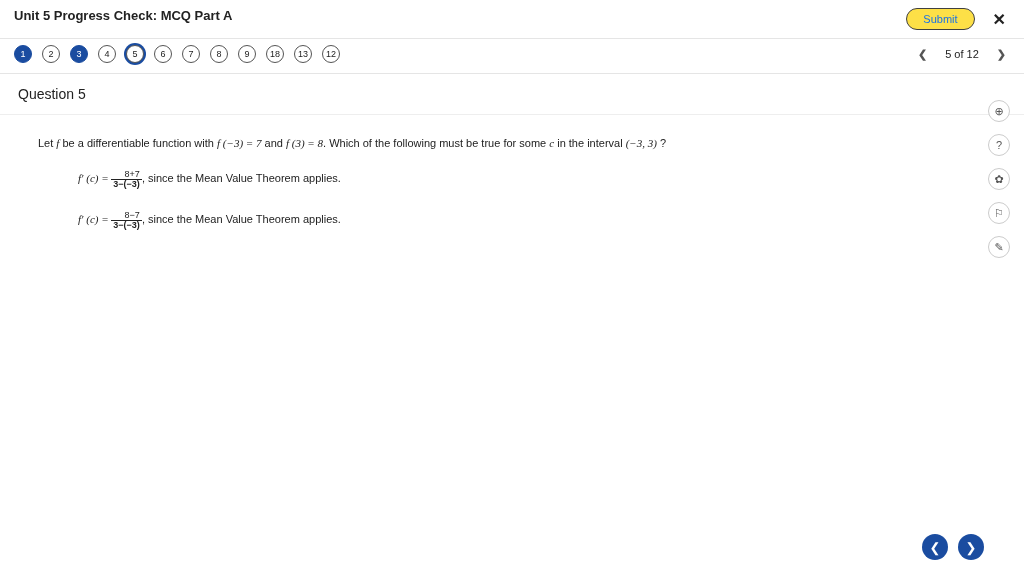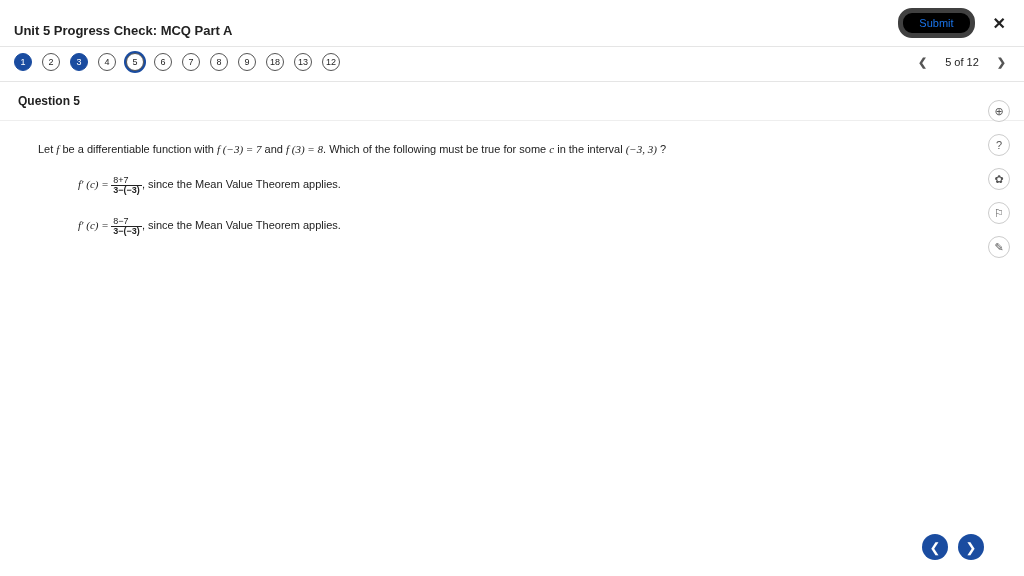--- a/index.html
+++ b/index.html
@@ -1,34 +1,34 @@
 <!DOCTYPE html>
 <html><head>
 <meta charset="utf-8">
 <style>
   * { box-sizing: border-box; margin: 0; padding: 0; }
   body { font-family: Arial, Helvetica, sans-serif; font-size: 12px; color: #222; width:1024px; height:576px; overflow:hidden; background:#fff; }
-  .topbar { display:flex; align-items:flex-end; justify-content:space-between; padding:8px 14px; border-bottom:1px solid #e5e5e5; }
+  .topbar { display:flex; align-items:flex-start; justify-content:space-between; padding:8px 14px; border-bottom:1px solid #e5e5e5; }
   .title { font-weight:bold; font-size:13px; }
   .top-right { display:flex; align-items:center; gap:14px; }
-  .submit-btn { border:5px solid #404040; color:#1a73e8; background:#000000; padding:4px 16px; border-radius:14px; font-size:11px; cursor:pointer; }
+  .submit-btn { border:1px solid #404040; color:#1a73e8; background:#fde047; padding:4px 16px; border-radius:14px; font-size:11px; cursor:pointer; }
   .close-x { font-size:16px; font-weight:bold; cursor:pointer; padding:0 4px; }
   .navrow { display:flex; align-items:center; justify-content:space-between; padding:6px 14px 10px 14px; border-bottom:1px solid #e5e5e5; }
   .qnums { display:flex; gap:10px; align-items:center; }
   .qnum { width:18px; height:18px; border-radius:50%; border:1px solid #555; display:flex; align-items:center; justify-content:center; font-size:9px; cursor:pointer; background:#fff; }
   .qnum.filled { background:#1a4ca0; color:#fff; border-color:#1a4ca0; }
   .qnum.current { box-shadow:0 0 0 2px #1a4ca0; }
   .navright { display:flex; align-items:center; gap:14px; font-size:11px; }
   .chev { cursor:pointer; font-weight:bold; color:#555; padding:0 4px; }
-  .qheader { padding:12px 18px; font-size:12px; font-weight:700; border-bottom:1px solid #eee;}
+  .qheader { padding:12px 18px; font-size:14px; font-weight:400; border-bottom:1px solid #eee;}
   .content { padding:20px 18px; position:relative;margin-left:20px; }
   .prompt { font-size:11px; margin-bottom:18px; line-height:1.5; }
   .options { padding-left:40px; }
   .option { font-size:11px; margin-bottom:22px; }
-  .frac { display:inline-block; vertical-align:middle; text-align:left; font-size:9px; line-height:1; }
+  .frac { display:inline-block; vertical-align:middle; text-align:right; font-size:9px; line-height:1; }
   .frac .num { display:block; border-bottom:1px solid #222; padding:0 2px; }
   .frac .den { display:block; padding:0 2px;font-weight:bold; }
   .sidetools { position:absolute; right:14px; top:100px; display:flex; flex-direction:column; gap:12px; }
   .toolbtn { width:22px; height:22px; border:1px solid #ccc; border-radius:50%; display:flex; align-items:center; justify-content:center; font-size:11px; background:#fff; cursor:pointer; color:#555;}
   .bottomnav { position:absolute; right:40px; bottom:16px; display:flex; gap:10px; }
   .circlebtn { width:26px; height:26px; border-radius:50%; background:#1a4ca0; color:#fff; display:flex; align-items:center; justify-content:center; cursor:pointer; font-size:13px; }
   .ital { font-style:italic; font-family:'Times New Roman',serif; }
 </style>
 </head>
 <body>

